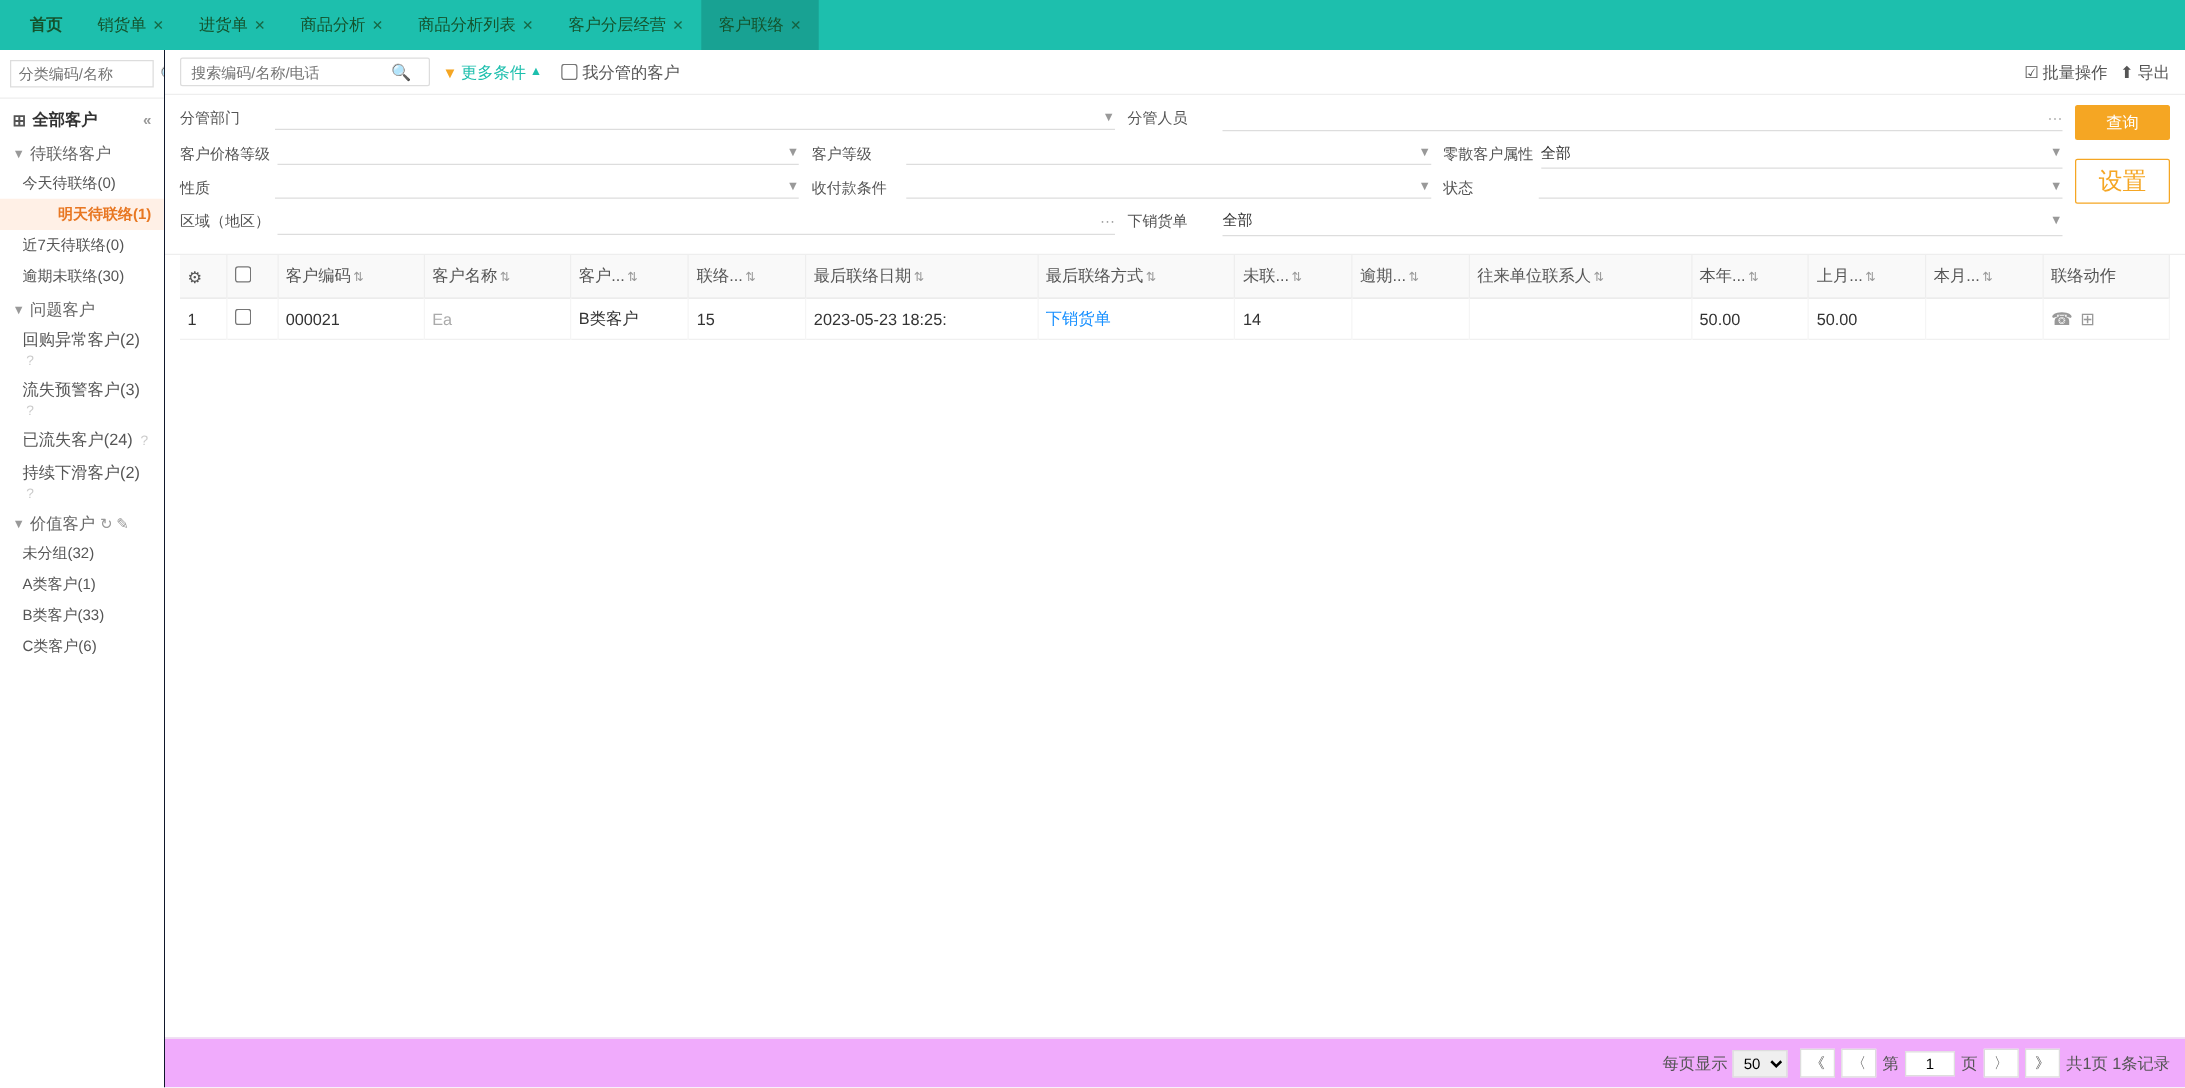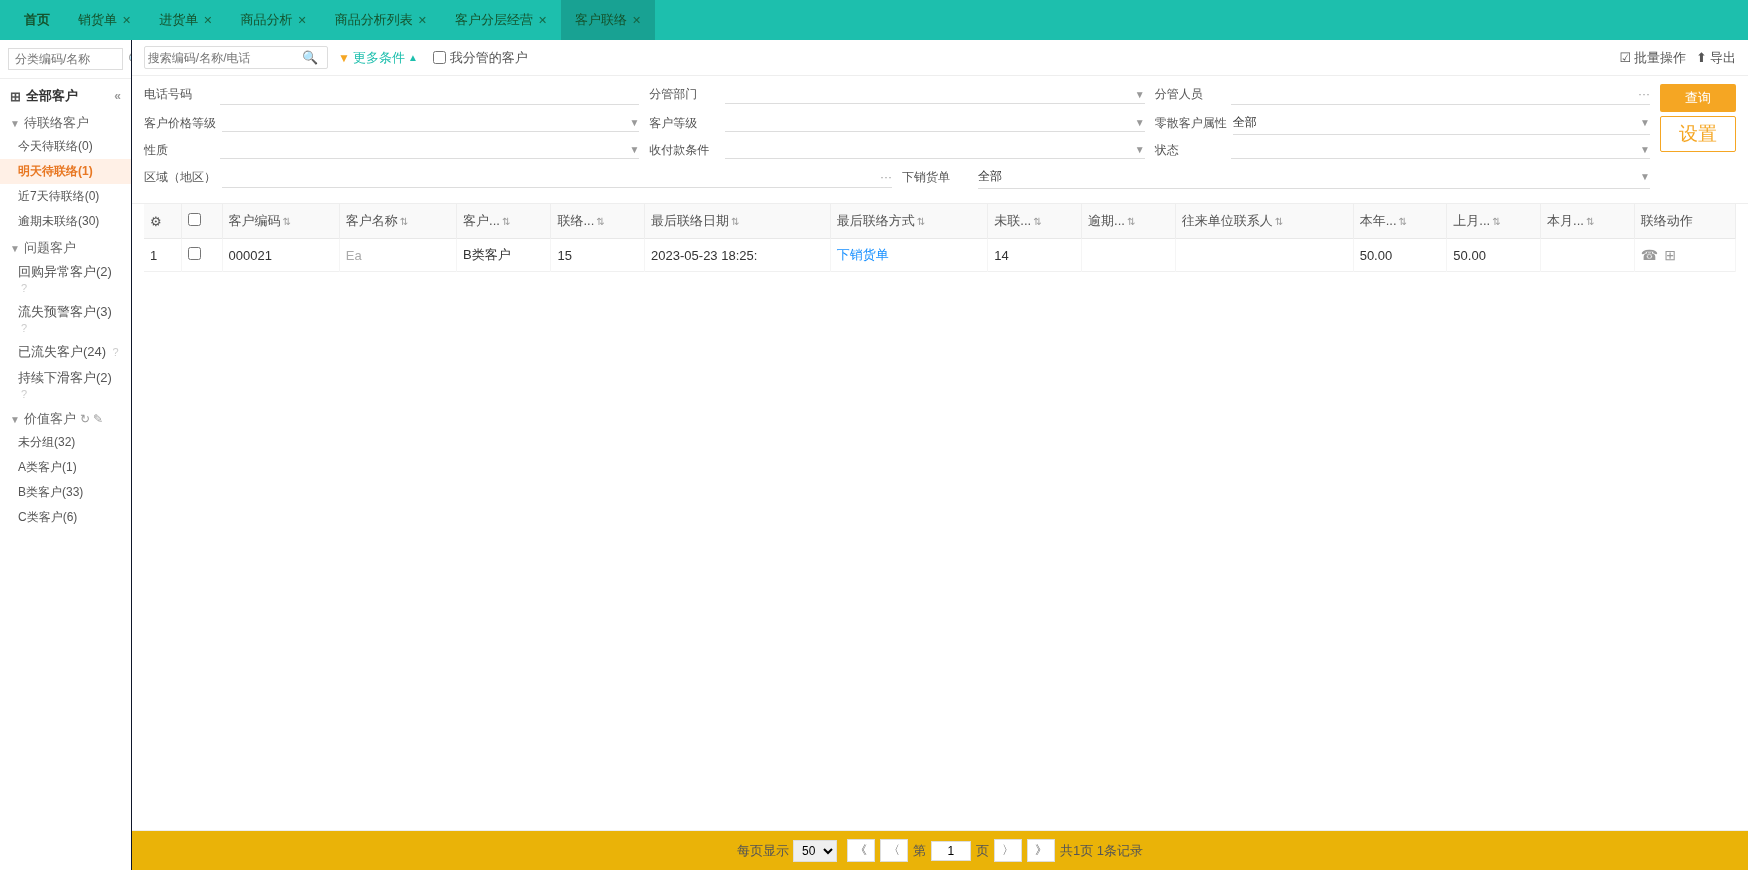--- a/index.html
+++ b/index.html
@@ -87,21 +87,21 @@
       display: flex;
       align-items: center;
     }
     .sidebar-group-label .arrow { margin-right: 4px; font-size: 10px; color: #999; }
     .sidebar-item {
       padding: 4px 10px 4px 18px;
       font-size: 12px;
       color: #555;
       cursor: pointer;
     }
-    .sidebar-item.active { background: #fff0e6; color: #e87722; font-weight: bold; }
+    .sidebar-item.active { background: #fff0e6; color: #e87722; font-weight: bold; text-align: right; }
     .sidebar-item .help-icon { color: #ccc; margin-left: 3px; font-size: 11px; }
 
     
     .content-area {
       flex: 1;
       overflow: hidden;
       display: flex;
       flex-direction: column;
     }
 
@@ -113,23 +113,22 @@
       align-items: center;
       border-bottom: 1px solid #eee;
       flex-shrink: 0;
     }
     .filter-search {
       display: flex;
       align-items: center;
       border: 1px solid #ddd;
       padding: 3px 8px;
       border-radius: 2px;
-      width: 184px;
+      width: 200px;
       background: white;
-      justify-content: flex-end;
     }
     .filter-search input {
       border: none;
       outline: none;
       font-size: 12px;
       color: #999;
       width: 160px;
     }
     .filter-search .search-btn { color: #1dbfad; cursor: pointer; }
     .filter-more {
@@ -225,21 +224,21 @@
       color: #f5a623;
       border: 1px solid #f5a623;
       padding: 4px 18px;
       cursor: pointer;
       font-size: 19px;
       border-radius: 2px;
     }
     .btn-group-right {
       display: flex;
       flex-direction: column;
-      gap: 4px;
+      gap: 15px;
       align-self: flex-start;
       margin-top: 0;
     }
 
     
     .table-area {
       flex: 1;
       background: white;
       overflow: auto;
       margin: 0;
@@ -273,26 +272,26 @@
       color: #333;
       white-space: nowrap;
       border-right: 1px solid #f5f5f5;
     }
     .link-text { color: #1890ff; cursor: pointer; text-decoration: none; }
     .action-icons { display: flex; gap: 6px; align-items: center; }
     .action-icon { color: #999; cursor: pointer; font-size: 14px; }
 
     
     .table-footer {
-      background: #eab308;
+      background: #f0abfc;
       border-top: 1px solid #eee;
       padding: 8px 12px;
       display: flex;
       align-items: center;
-      justify-content: center;
+      justify-content: flex-end;
       gap: 10px;
       font-size: 12px;
       color: #555;
       flex-shrink: 0;
     }
     .page-size-select {
       display: flex;
       align-items: center;
       gap: 4px;
     }
@@ -443,24 +442,20 @@
         </div>
       </div>
     </div>
 
     <div class="advanced-filter">
       <div style="display:flex;gap:10px;">
         <div style="flex:1;">
 
           <div class="filter-row">
             <div class="filter-field">
-              <label>电话号码</label>
-              <input class="field-input" type="text" style="">
-            </div>
-            <div class="filter-field">
               <label>分管部门</label>
               <div class="field-select">
                 <span class="sel-text"></span>
                 <span class="sel-arrow">▼</span>
               </div>
             </div>
             <div class="filter-field">
               <label>分管人员</label>
               <div class="field-select">
                 <span class="sel-text"></span>

